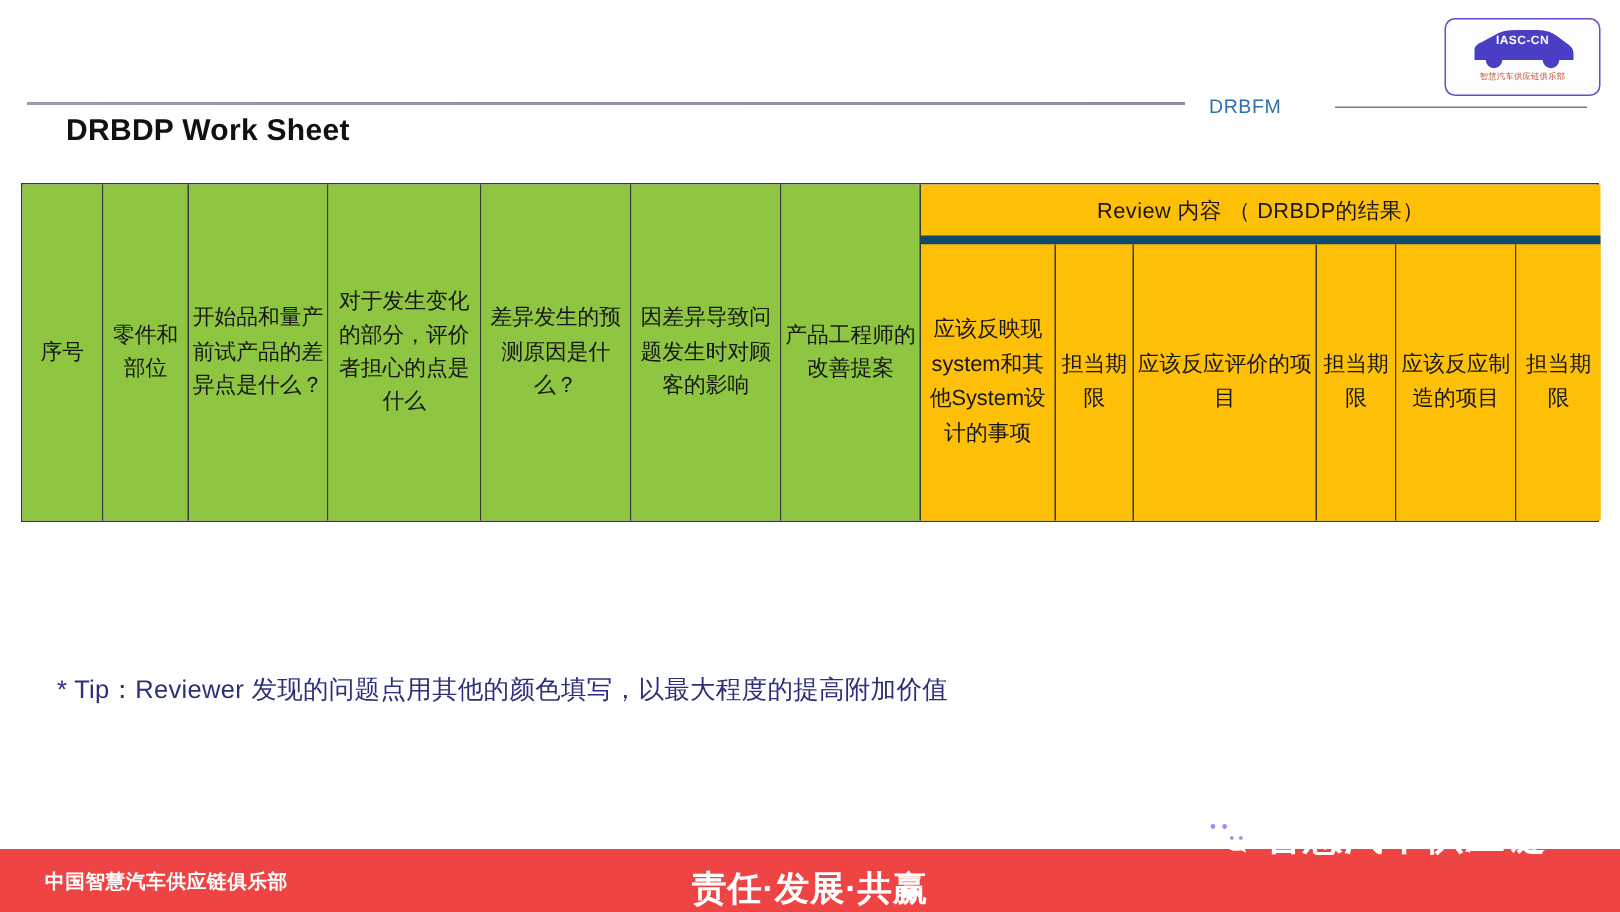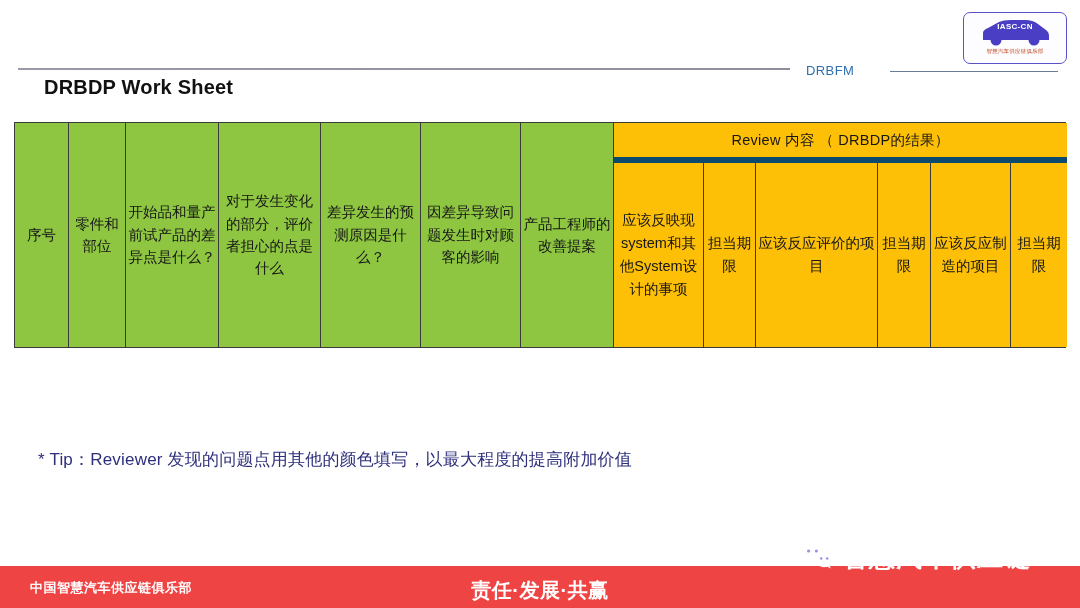--- a/index.html
+++ b/index.html
@@ -192,21 +192,21 @@
     font-weight: bold;
     color: #ffffff;
     letter-spacing: .5px;
   }
   #footer-center {
     position: absolute;
     left: 0;
     top: 11px;
     width: 1080px;
     text-align: center;
-    font-size: 20px;
+    font-size: 23px;
     font-weight: bold;
     color: #ffffff;
     letter-spacing: .5px;
   }
   #footer-watermark {
     position: absolute;
     left: 800px;
     top: 536px;
     width: 280px;
     height: 42px;

